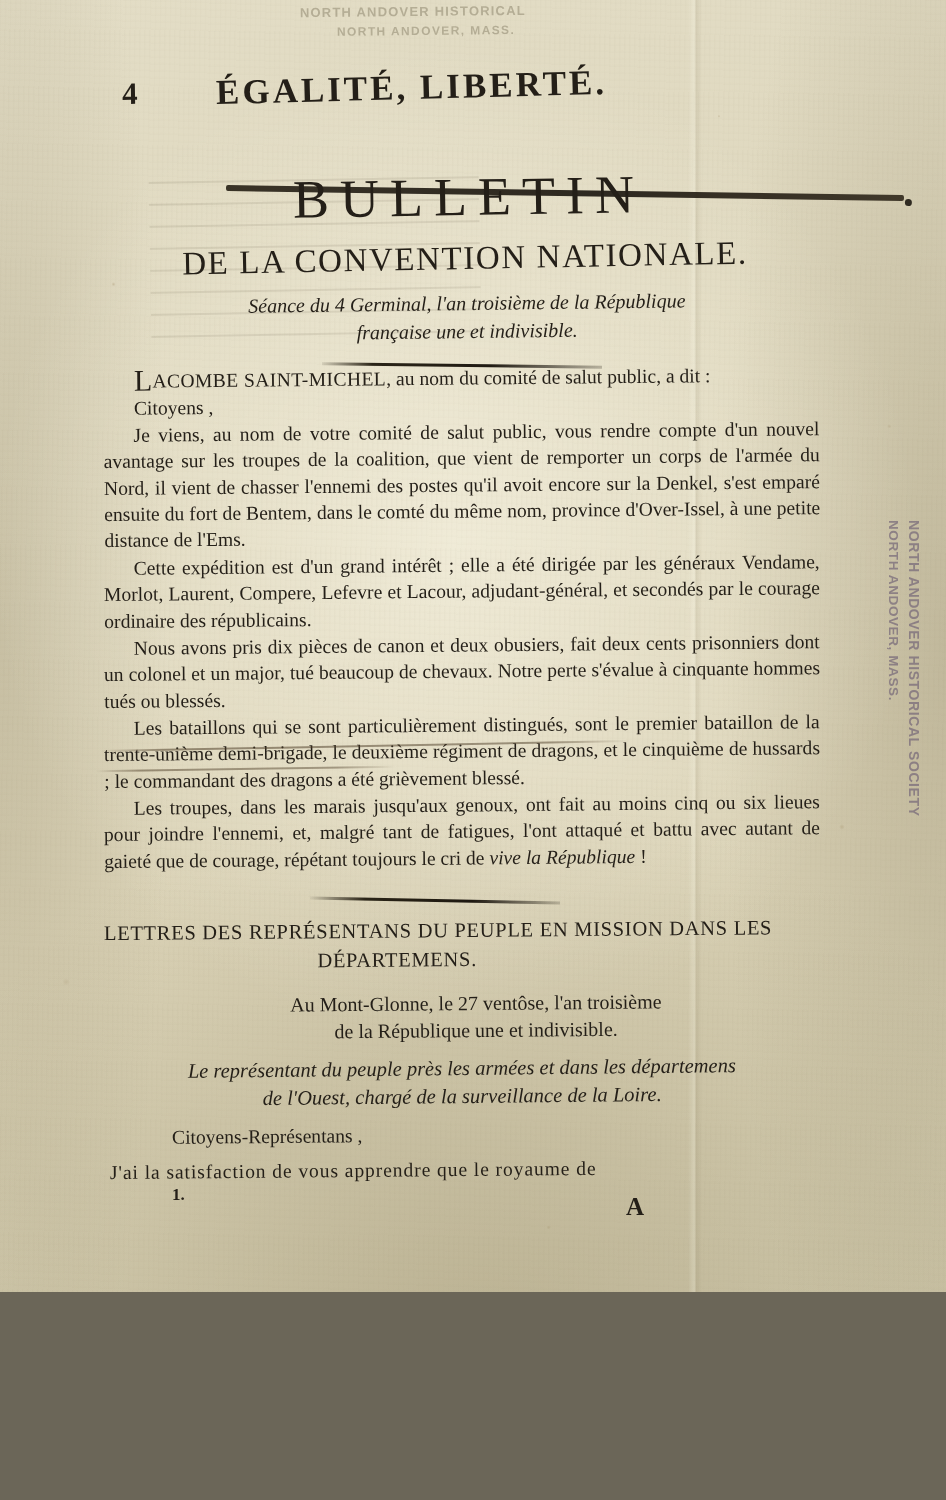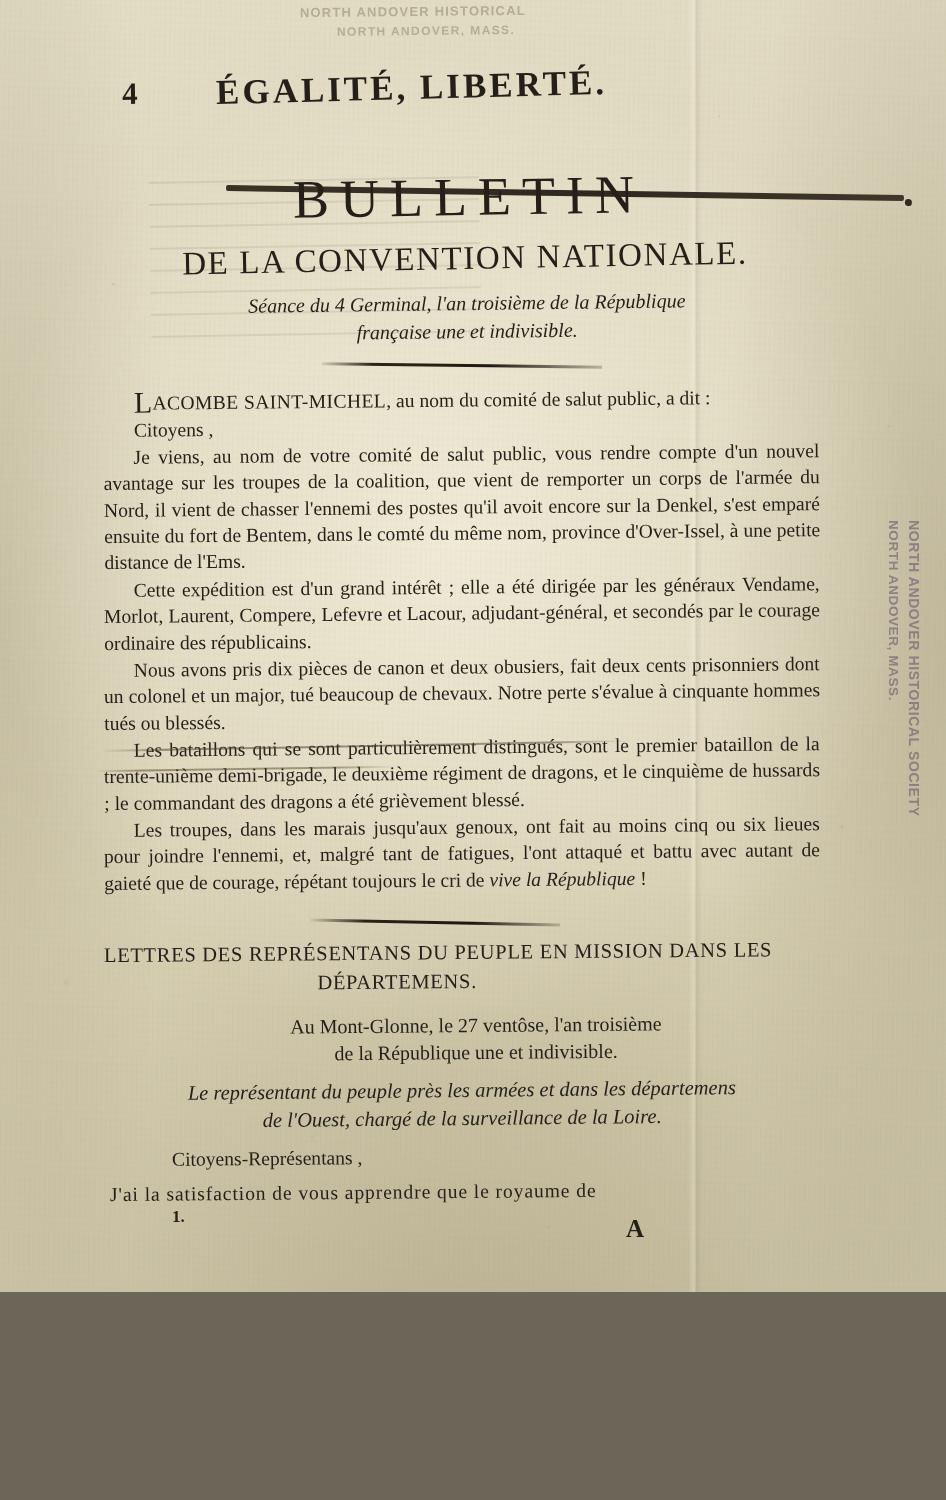--- a/index.html
+++ b/index.html
@@ -200,21 +200,20 @@
   .rule-orn {
     width: 280px;
     height: 3px;
     margin: 18px auto 0 auto;
     background: linear-gradient(90deg, rgba(40,34,24,0.1) 0%, #2b2518 18%, #1f1a12 60%, rgba(40,34,24,0.25) 100%);
     transform: rotate(0.7deg);
   }
 
   
   .body {
-    margin-top: 22px;
     font-size: 19.6px;
     line-height: 1.345;
     text-align: justify;
   }
   .body p {
     margin: 0 0 1px 0;
     text-indent: 30px;
     transform: rotate(-0.55deg);
     transform-origin: left center;
   }

